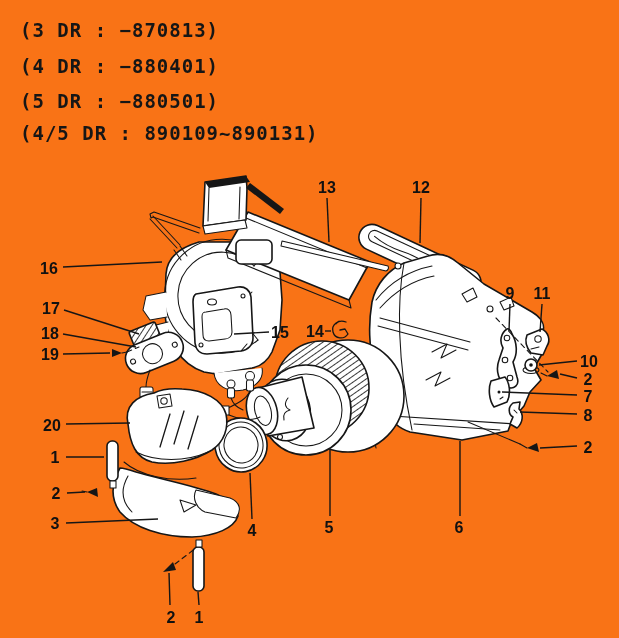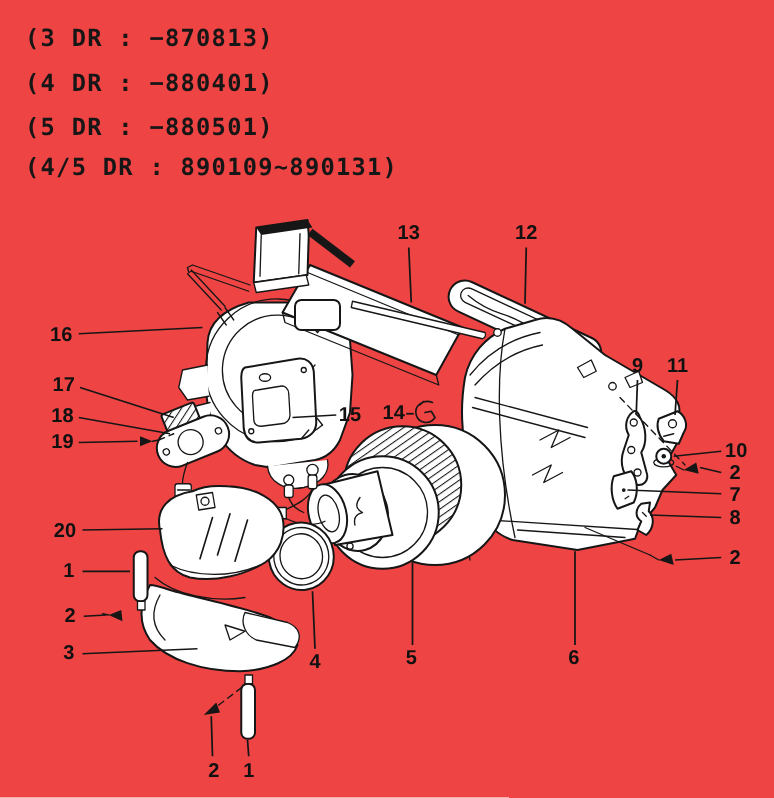--- a/index.html
+++ b/index.html
@@ -1,16 +1,16 @@
 <!DOCTYPE html>
 <html><head>
 <meta charset="utf-8">
 <style>
   html,body{margin:0;padding:0;background:#ffffff;}
-  .page{position:relative;width:619px;height:638px;background:#ef4444;overflow:hidden;}
+  .page{position:relative;width:619px;height:638px;background:#f97316;overflow:hidden;}
   svg{display:block;}
   
   .hdr text{
     font-family:"DejaVu Sans Mono",monospace;
     font-weight:700;font-size:19px;letter-spacing:1px;fill:#161616;
   }
   
   #drawing *{fill:none;stroke:#161616;stroke-width:1.6;stroke-linecap:round;stroke-linejoin:round;}
   #drawing .f{fill:#ffffff;}
   #drawing .dk{fill:#161616;stroke:none;}

